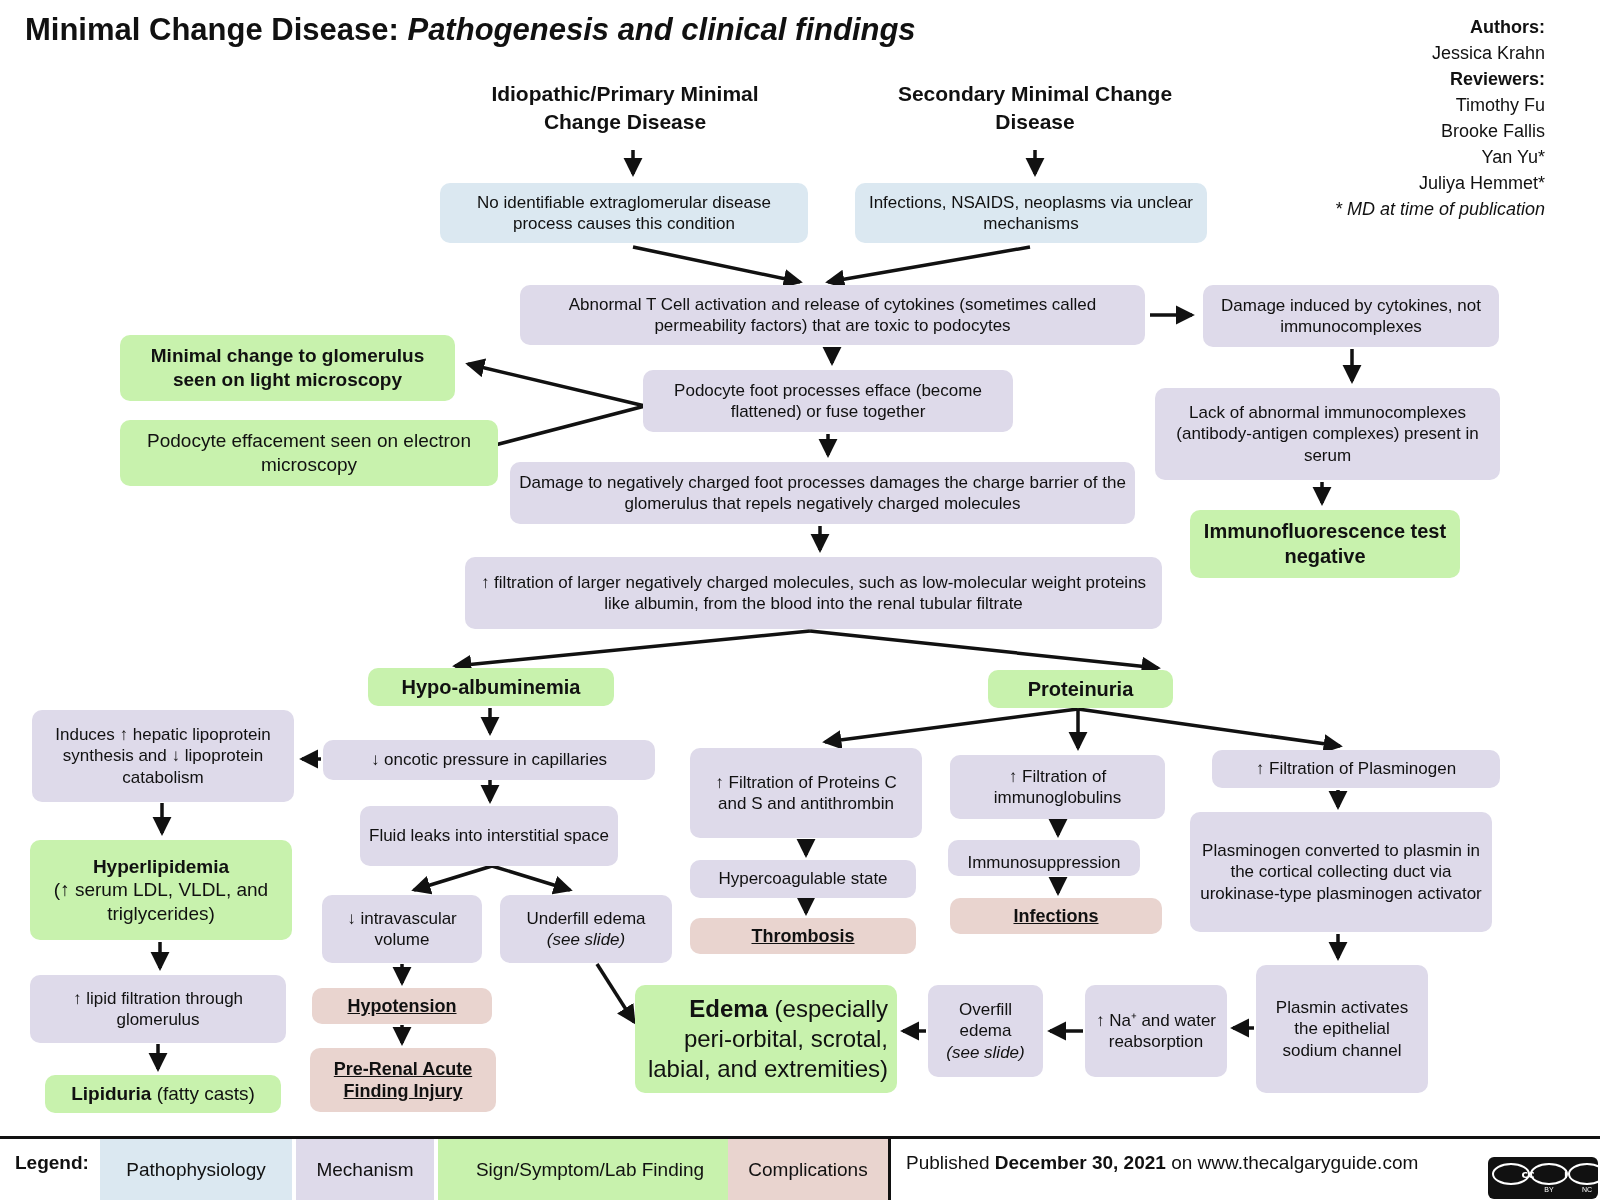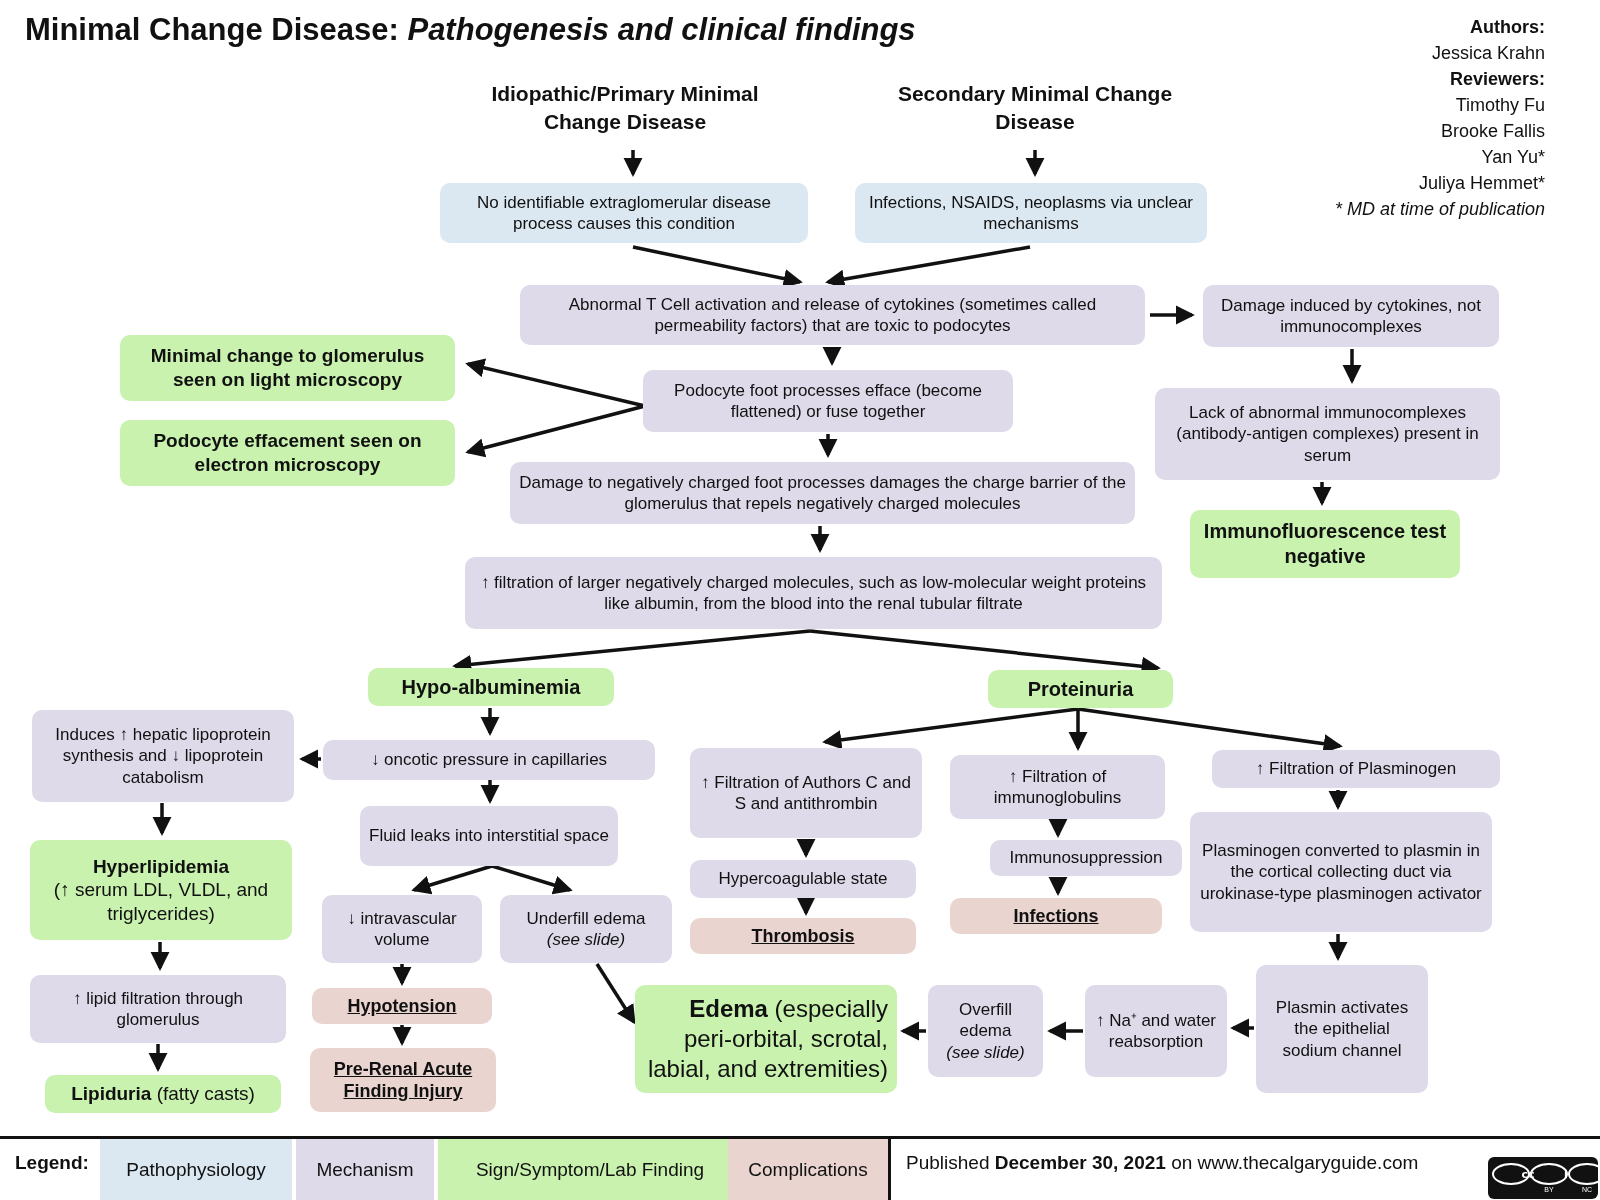--- a/index.html
+++ b/index.html
@@ -31,42 +31,42 @@
   .note-it{font-style:italic;}
   .lead-b{font-weight:bold;}
   .lead-blk{font-weight:bold;display:block;}
 
   #n-no_extraglomerular{left:440px;top:183px;width:368px;height:60px;}
   #n-infections_nsaids{left:855px;top:183px;width:352px;height:60px;}
   #n-tcell{left:520px;top:285px;width:625px;height:60px;}
   #n-cytokine_damage{left:1203px;top:285px;width:296px;height:62px;}
   #n-efface{left:643px;top:370px;width:370px;height:62px;}
   #n-light_microscopy{left:120px;top:335px;width:335px;height:66px;font-size:19px;font-weight:bold;}
-  #n-electron_microscopy{left:120px;top:420px;width:335px;height:66px;font-size:19px;font-weight:bold;}
+  #n-electron_microscopy{left:120px;top:420px;width:378px;height:66px;font-size:19px;font-weight:normal;}
   #n-charge_barrier{left:510px;top:462px;width:625px;height:62px;}
   #n-filtration{left:465px;top:557px;width:697px;height:72px;}
   #n-lack_immunocomplexes{left:1155px;top:388px;width:345px;height:92px;}
   #n-immunofluorescence{left:1190px;top:510px;width:270px;height:68px;font-size:20px;font-weight:bold;}
   #n-hypoalbuminemia{left:368px;top:668px;width:246px;height:38px;font-size:20px;font-weight:bold;}
   #n-proteinuria{left:988px;top:670px;width:185px;height:38px;font-size:20px;font-weight:bold;}
   #n-induces_hepatic{left:32px;top:710px;width:262px;height:92px;}
   #n-oncotic{left:323px;top:740px;width:332px;height:40px;}
   #n-hyperlipidemia{left:30px;top:840px;width:262px;height:100px;font-size:19px;}
   #n-lipid_filtration{left:30px;top:975px;width:256px;height:68px;}
   #n-lipiduria{left:45px;top:1075px;width:236px;height:38px;font-size:19px;}
   #n-fluid_leaks{left:360px;top:806px;width:258px;height:60px;}
   #n-intravascular{left:322px;top:895px;width:160px;height:68px;}
   #n-underfill{left:500px;top:895px;width:172px;height:68px;}
   #n-hypotension{left:312px;top:988px;width:180px;height:36px;}
   #n-prerenal_aki{left:310px;top:1048px;width:186px;height:64px;}
   #n-proteins_cs{left:690px;top:748px;width:232px;height:90px;}
   #n-hypercoagulable{left:690px;top:860px;width:226px;height:38px;}
   #n-thrombosis{left:690px;top:918px;width:226px;height:36px;}
   #n-immunoglobulins{left:950px;top:755px;width:215px;height:64px;}
-  #n-immunosuppression{left:990px;top:840px;width:192px;height:36px;}
+  #n-immunosuppression{left:948px;top:840px;width:192px;height:36px;justify-content:flex-end;}
   #n-infections{left:950px;top:898px;width:212px;height:36px;}
   #n-plasminogen_filtration{left:1212px;top:750px;width:288px;height:38px;}
   #n-plasminogen_converted{left:1190px;top:812px;width:302px;height:120px;}
   #n-plasmin_activates{left:1256px;top:965px;width:172px;height:128px;}
   #n-na_water{left:1085px;top:985px;width:142px;height:92px;}
   #n-overfill{left:928px;top:985px;width:115px;height:92px;}
   #n-edema{left:635px;top:985px;width:262px;height:108px;font-size:24px;text-align:right;}
 
   
   .footer-rule{position:absolute;left:0;top:1136px;width:1600px;height:3px;background:#111;}
@@ -230,21 +230,21 @@
       <span class="note-it">(see slide)</span>
     </div>
   <div class="node comp" id="n-hypotension">
       <span class="u">Hypotension</span>
     </div>
   <div class="node comp" id="n-prerenal_aki">
       <span class="u">Pre-Renal Acute Finding Injury</span>
     </div>
 
   <div class="node mech" id="n-proteins_cs">
-      <span>↑ Filtration of Authors C and S and antithrombin</span>
+      <span>↑ Filtration of Proteins C and S and antithrombin</span>
     </div>
   <div class="node mech" id="n-hypercoagulable">
       <span>Hypercoagulable state</span>
     </div>
   <div class="node comp" id="n-thrombosis">
       <span class="u">Thrombosis</span>
     </div>
 
   <div class="node mech" id="n-immunoglobulins">
       <span>↑ Filtration of immunoglobulins</span>

